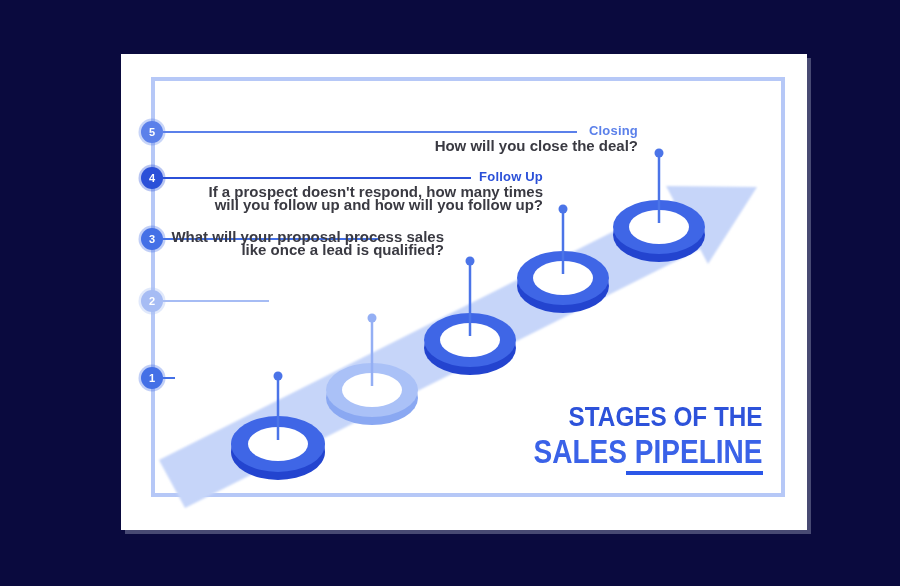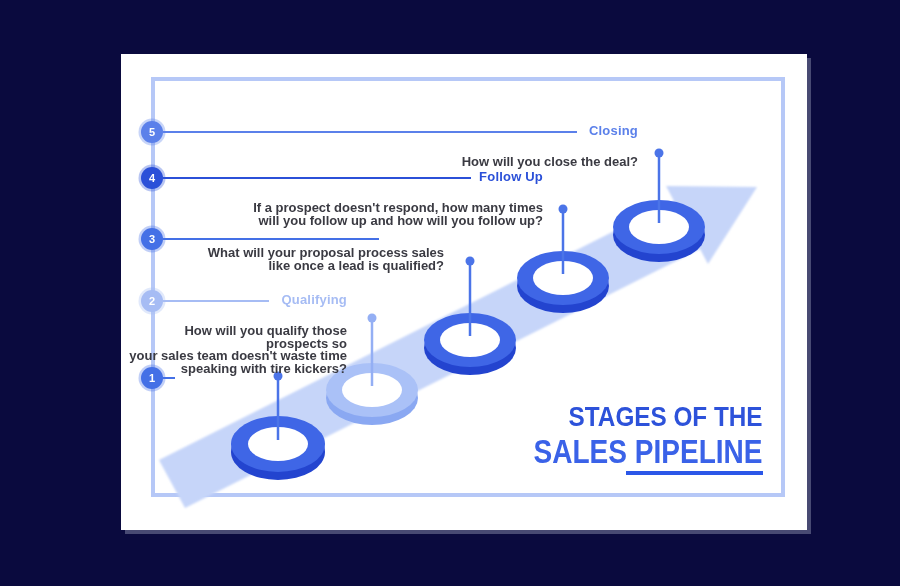--- a/index.html
+++ b/index.html
@@ -36,21 +36,21 @@
   .stage{position:absolute; inset:0; z-index:3;}
   .stage-badge{
     position:absolute; width:22px; height:22px; border-radius:50%;
     color:#fff; font-size:11px; font-weight:bold;
     display:flex; align-items:center; justify-content:center;
   }
   .stage-line{position:absolute; height:2px;}
   .stage-text{position:absolute; text-align:right;}
   .stage-label{font-size:13px; font-weight:bold; line-height:16px; letter-spacing:.2px;}
   .stage-desc{
-    font-size:13px; font-weight:bold; line-height:12.5px; margin-top:17px;
+    font-size:15px; font-weight:bold; line-height:12.5px; margin-top:1px;
     color:var(--description-text); white-space:pre-line;
   }
   .title-block{position:absolute; right:44px; top:329px; text-align:right; z-index:3;margin-top:19px;}
   .title-line1{
     font-size:27px; font-weight:bold; line-height:30px; color:var(--title-line1);
     transform:scaleX(.9); transform-origin:right center;
   }
   .title-line2{
     font-size:33px; font-weight:bold; line-height:36px; color:var(--title-line2);
     transform:scaleX(.85); transform-origin:right center; margin-top:2px;
@@ -156,26 +156,20 @@
       <div class="stage-desc">What will your proposal process sales
 like once a lead is qualified?</div>
     </div>
   </div>
 
   <div class="stage">
     <div class="stage-badge" style="left: 20px; top: 236px; background: rgb(166, 188, 244); box-shadow: rgba(166, 188, 244, 0.333) 0px 0px 0px 2.5px;">
         <span>2</span>
       </div>
     <div class="stage-line" style="left: 42px; top: 246px; width: 106px; background: rgb(166, 188, 244);"></div>
-    <div class="stage-text" style="right:460px;top:238px">
-      <div class="stage-label" style="color: rgb(166, 188, 244);">Qualifying</div>
-      <div class="stage-desc">How will you qualify those prospects so
-your sales team doesn't waste time
-speaking with tire kickers?</div>
-    </div>
   </div>
 
   <div class="stage">
     <div class="stage-badge" style="left: 20px; top: 313px; background: rgb(68, 112, 230); box-shadow: rgba(68, 112, 230, 0.333) 0px 0px 0px 2.5px;">
         <span>1</span>
       </div>
     <div class="stage-line" style="left: 42px; top: 323px; width: 12px; background: rgb(68, 112, 230);"></div>
   </div>
 
   <div class="title-block">

